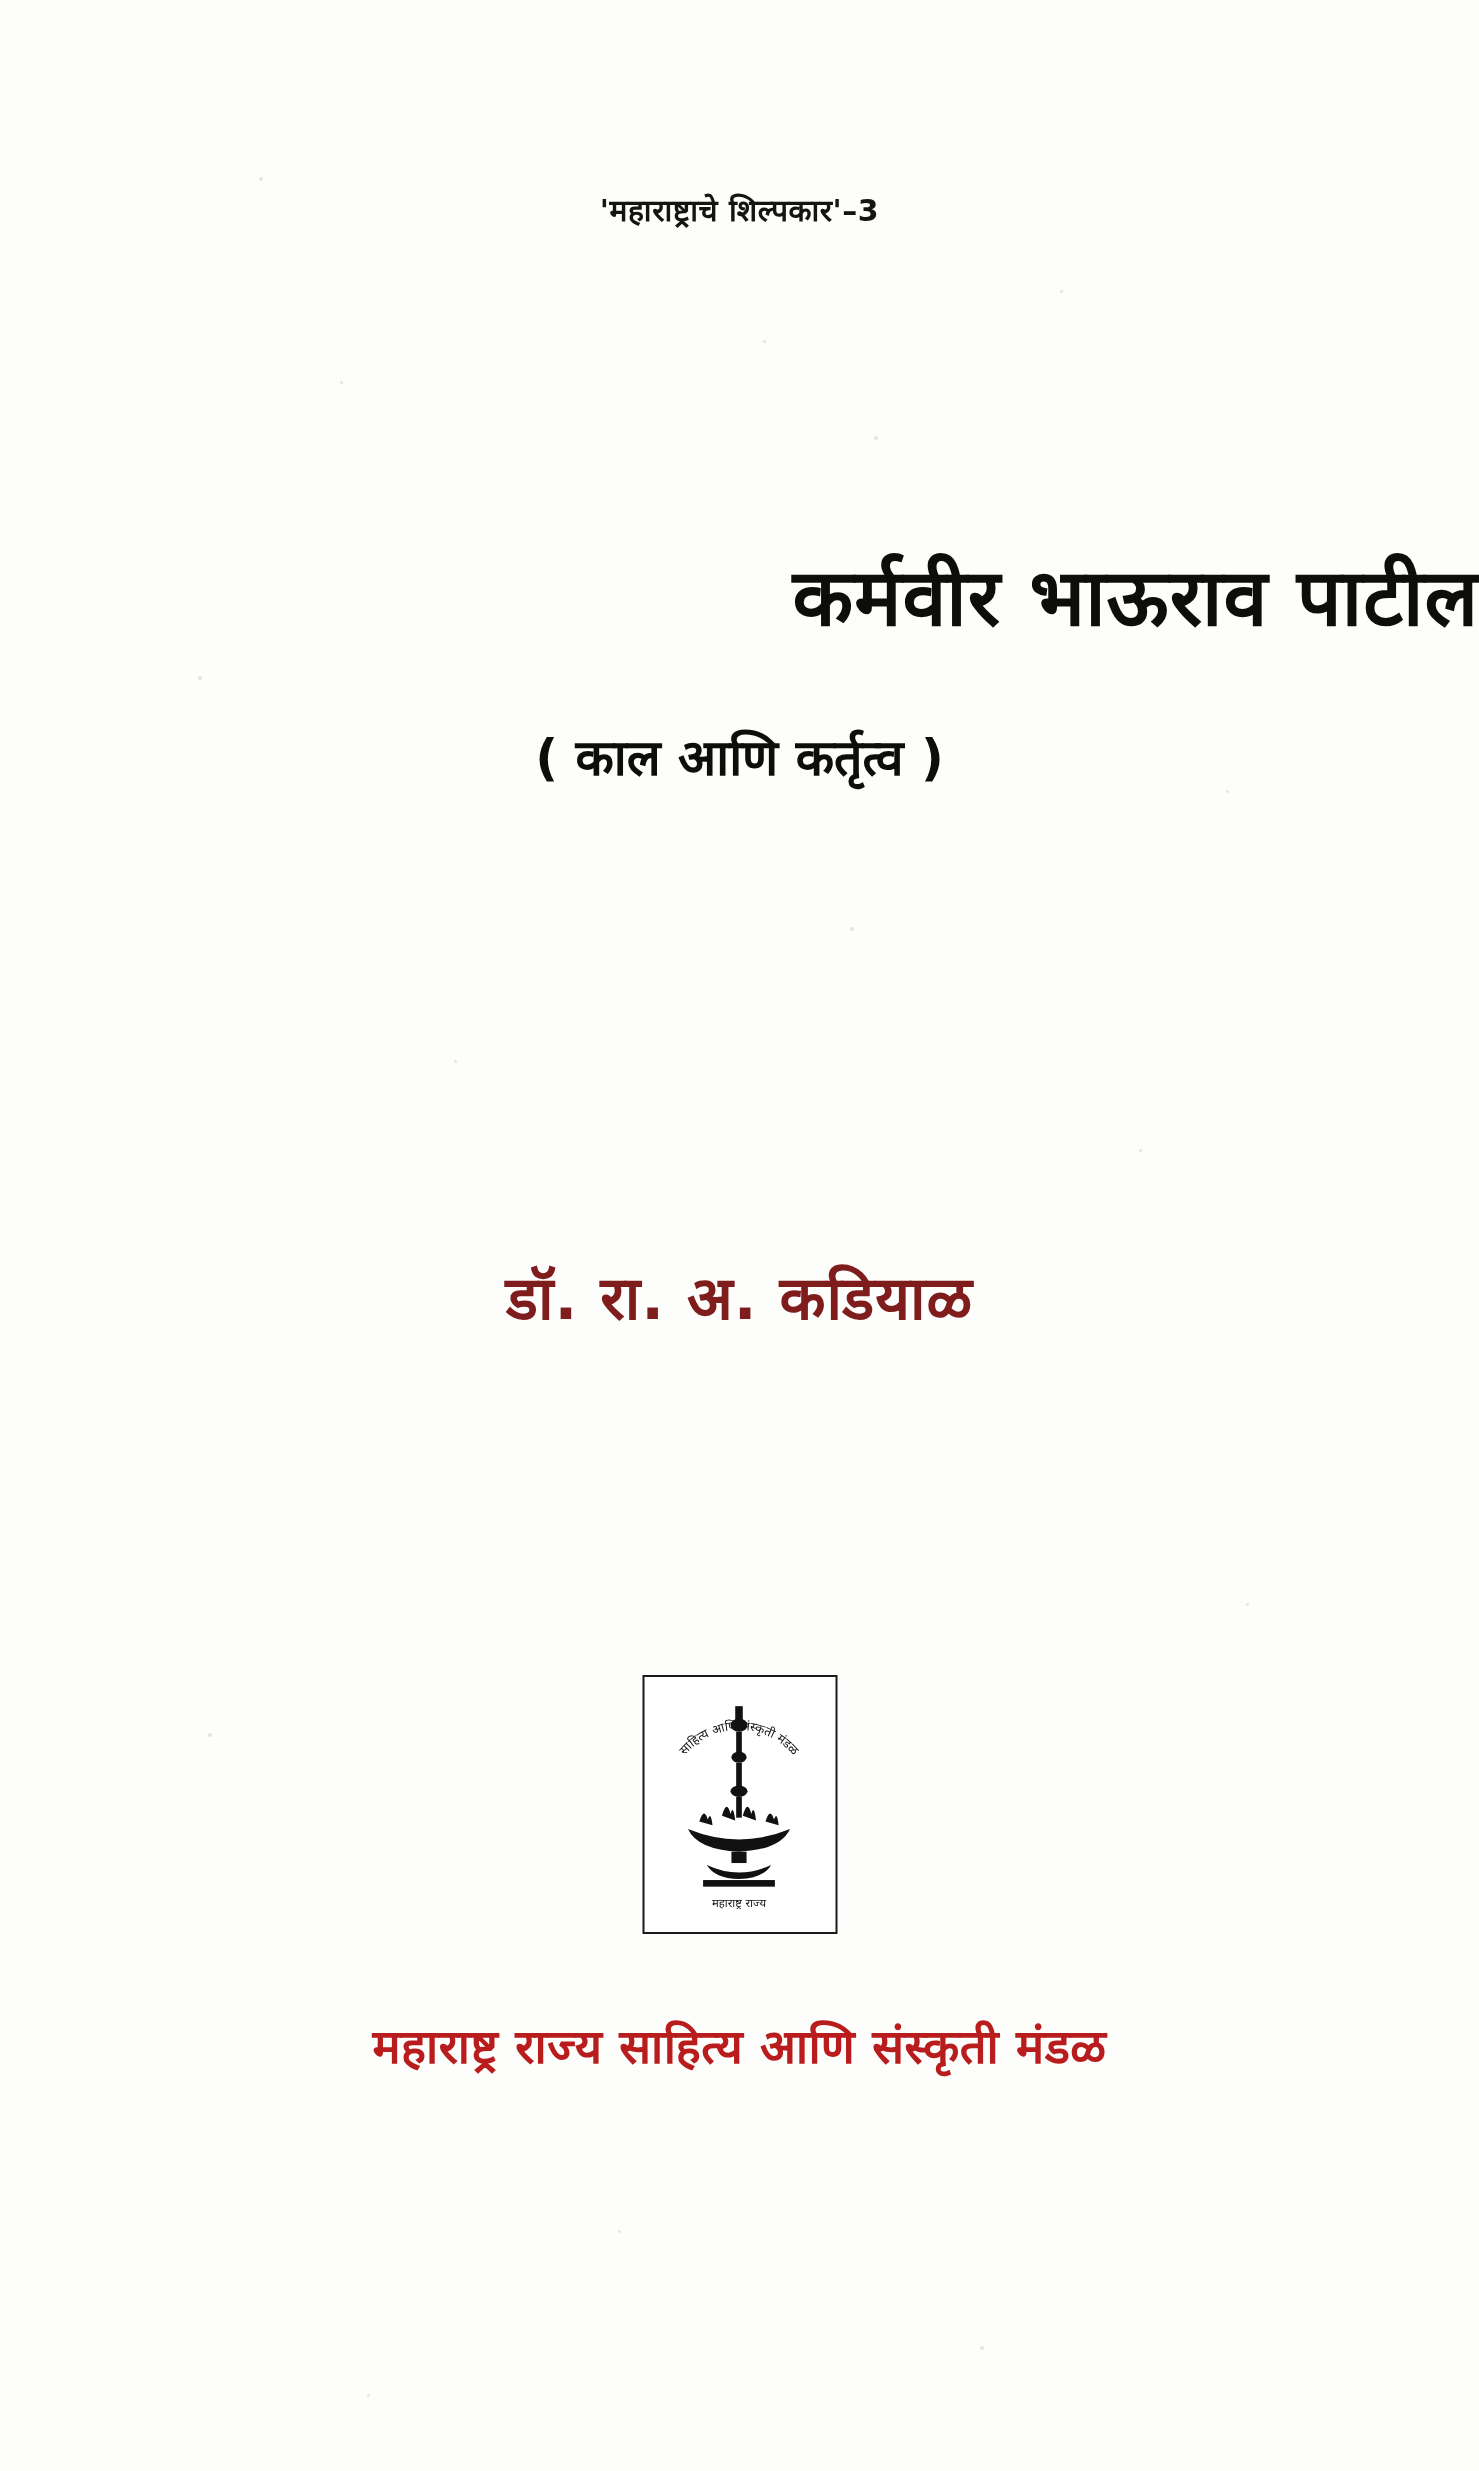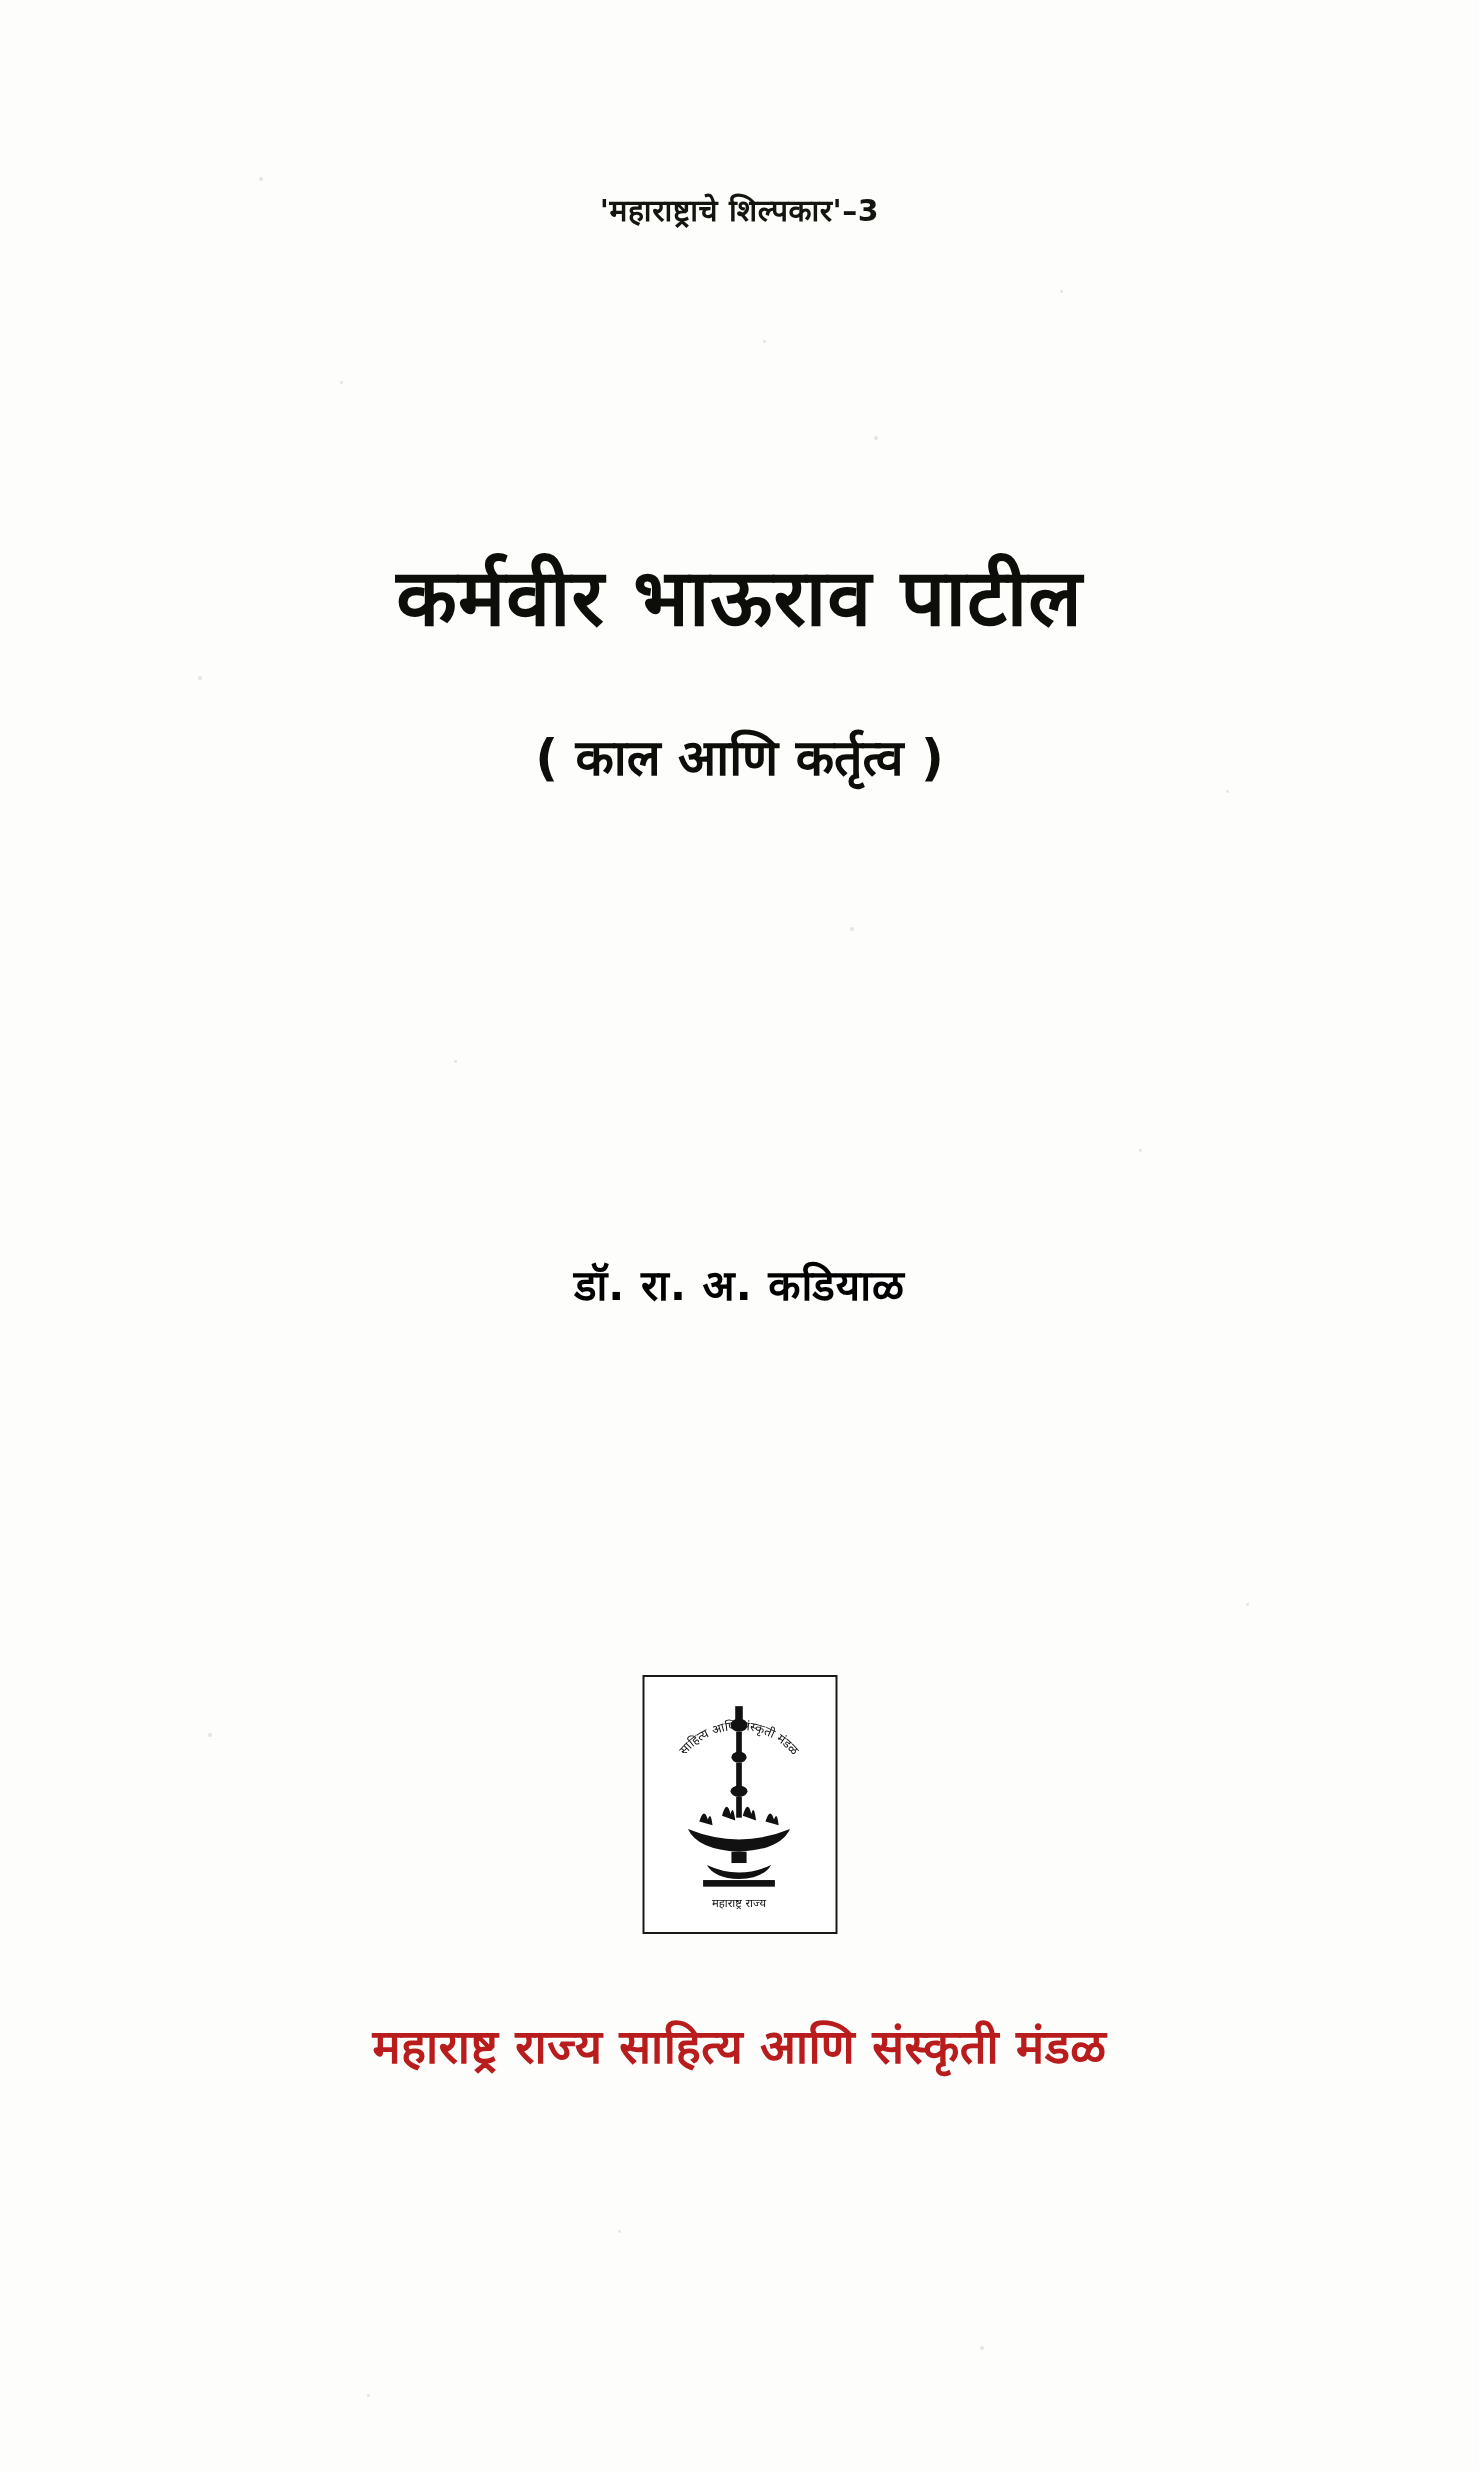--- a/index.html
+++ b/index.html
@@ -40,21 +40,21 @@
     font-weight: 700;
     letter-spacing: 0.5px;
     color: #15150f;
   }
 
   .main-title {
     position: absolute;
     top: 500px;
     left: 0;
     width: 100%;
-    text-align: center;
+    text-align: right;
     font-size: 79px;
     font-weight: 700;
     letter-spacing: 1px;
     color: #0d0d0a;
     line-height: 1.15;
   }
 
   .subtitle {
     position: absolute;
     top: 722px;
@@ -65,24 +65,24 @@
     font-weight: 700;
     color: #0d0d0a;
   }
 
   .author {
     position: absolute;
     top: 1255px;
     left: 0;
     width: 100%;
     text-align: center;
-    font-size: 42px;
+    font-size: 60px;
     font-weight: 700;
     letter-spacing: 1px;
-    color: #000000;
+    color: #7f1d1d;
   }
 
   .emblem {
     position: absolute;
     top: 1675px;
     left: 50%;
     transform: translateX(-50%);
     width: 195px;
     height: 259px;
     border: 2.9px solid #1a1a18;

